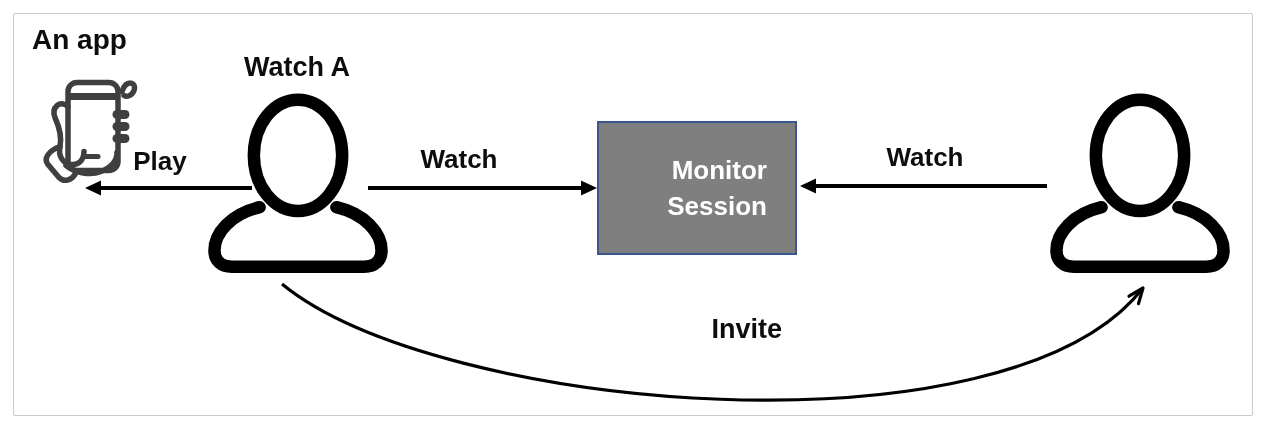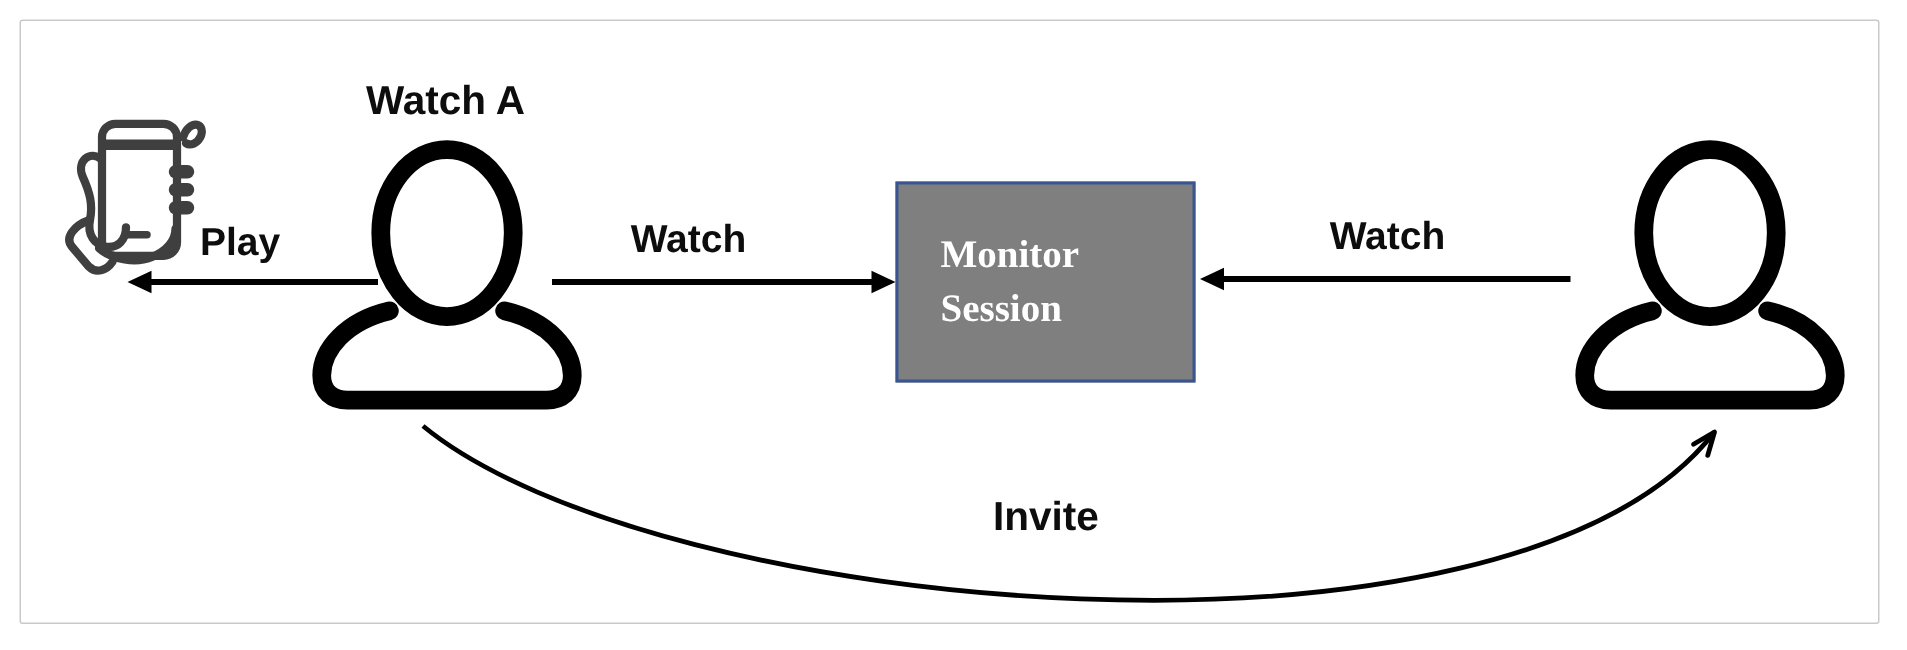--- a/index.html
+++ b/index.html
@@ -22,49 +22,49 @@
     font-size:26px;
     color:#0d0d0d;
     white-space:nowrap;
   }
   .app-title{left:32px;top:24px;font-size:28px;}
   .lbl-play{left:120px;top:146px;width:80px;text-align:center;}
   .lbl-usera{left:237px;top:52px;width:120px;text-align:center;font-size:27px;}
   .lbl-watcha{left:399px;top:144px;width:120px;text-align:center;}
   .lbl-watchb{left:865px;top:142px;width:120px;text-align:center;}
   .lbl-userb{left:1080px;top:46px;width:120px;text-align:center;font-size:27px;}
-  .lbl-invite{left:662px;top:329px;width:120px;text-align:left;font-size:27px;}
+  .lbl-invite{left:662px;top:314px;width:120px;text-align:right;font-size:27px;}
   .icon-app{position:absolute;left:38px;top:72px;width:100px;height:126px;}
   .icon-usera{position:absolute;left:202px;top:90px;width:192px;height:196px;}
   .icon-userb{position:absolute;left:1044px;top:90px;width:192px;height:196px;}
   .arrow-play{position:absolute;left:82px;top:176px;width:172px;height:24px;}
   .arrow-watcha{position:absolute;left:364px;top:176px;width:236px;height:24px;}
   .arrow-watchb{position:absolute;left:795px;top:174px;width:256px;height:24px;}
   .arrow-invite{position:absolute;left:268px;top:272px;width:890px;height:145px;}
   .monitor-box{
     position:absolute;left:597px;top:121px;width:200px;height:134px;
     box-sizing:border-box;
     display:flex;align-items:center;justify-content:center;
   }
   .monitor-box .inner{
     width:140px;
-    text-align:left;
+    text-align:right;
     font-weight:700;
     font-size:26px;
     line-height:1.4;
-    font-family:Liberation Serif, serif;
   }
 </style>
 </head>
 <body>
 
 <div class="canvas">
 
   <div class="frame"></div>
 
+  <div class="lbl app-title">An app</div>
   <svg class="icon-app" viewBox="0 0 100 125">
     <g fill="none" stroke="#3f3f3f" stroke-width="5.5" stroke-linecap="round" stroke-linejoin="round">
       <rect x="30" y="10" width="50" height="88" rx="9"></rect>
       <line x1="32" y1="24" x2="78" y2="24" stroke-width="7"></line>
       <line x1="46" y1="84" x2="60" y2="84" stroke-width="5"></line>
       <line x1="79" y1="42" x2="87" y2="42" stroke-width="9"></line>
       <line x1="79" y1="54" x2="87" y2="54" stroke-width="9"></line>
       <line x1="79" y1="66" x2="87" y2="66" stroke-width="9"></line>
       <path d="M 84 19 C 88 7 99 9 96 18 C 94 23 89 25 86 23"></path>
       <path d="M 30 34 C 22 27 13 35 17 45 C 22 56 24 64 22 74 C 20 84 25 91 33 92 C 41 93 46 87 46 79"></path>

